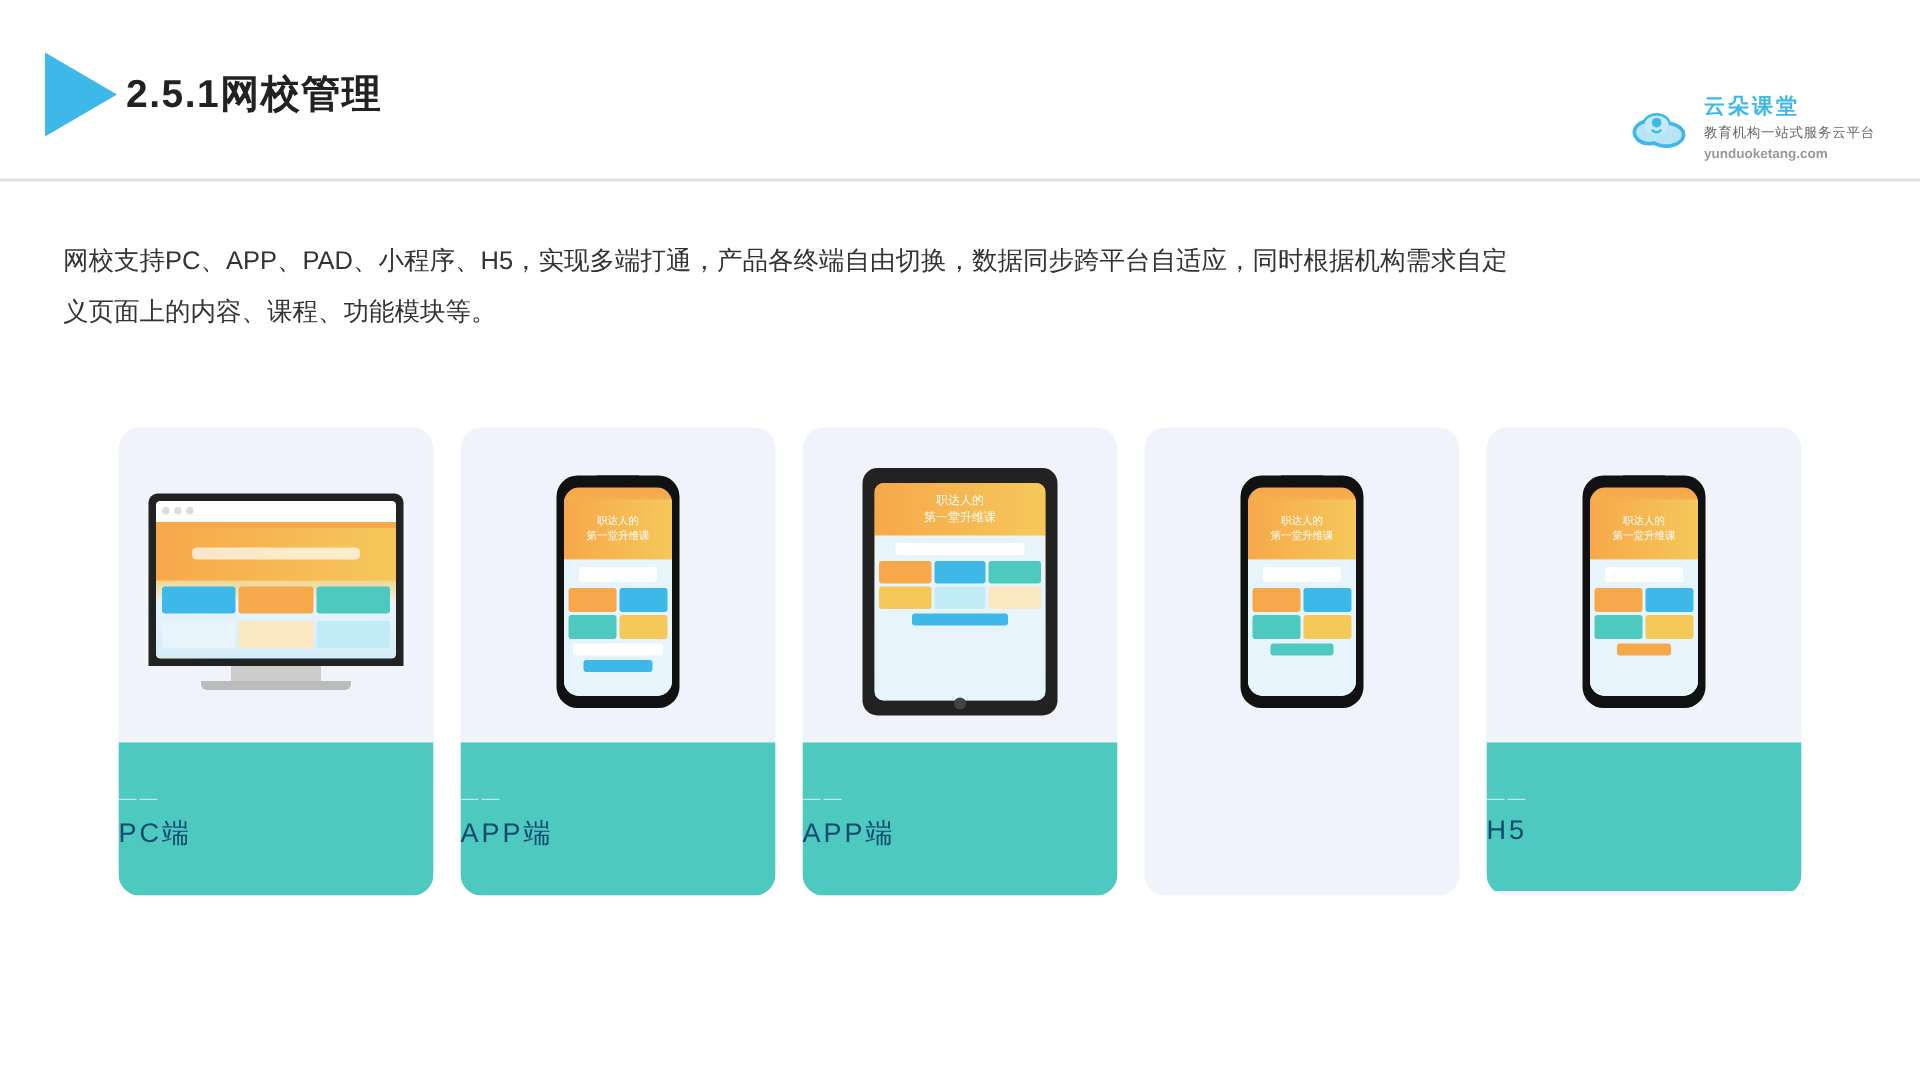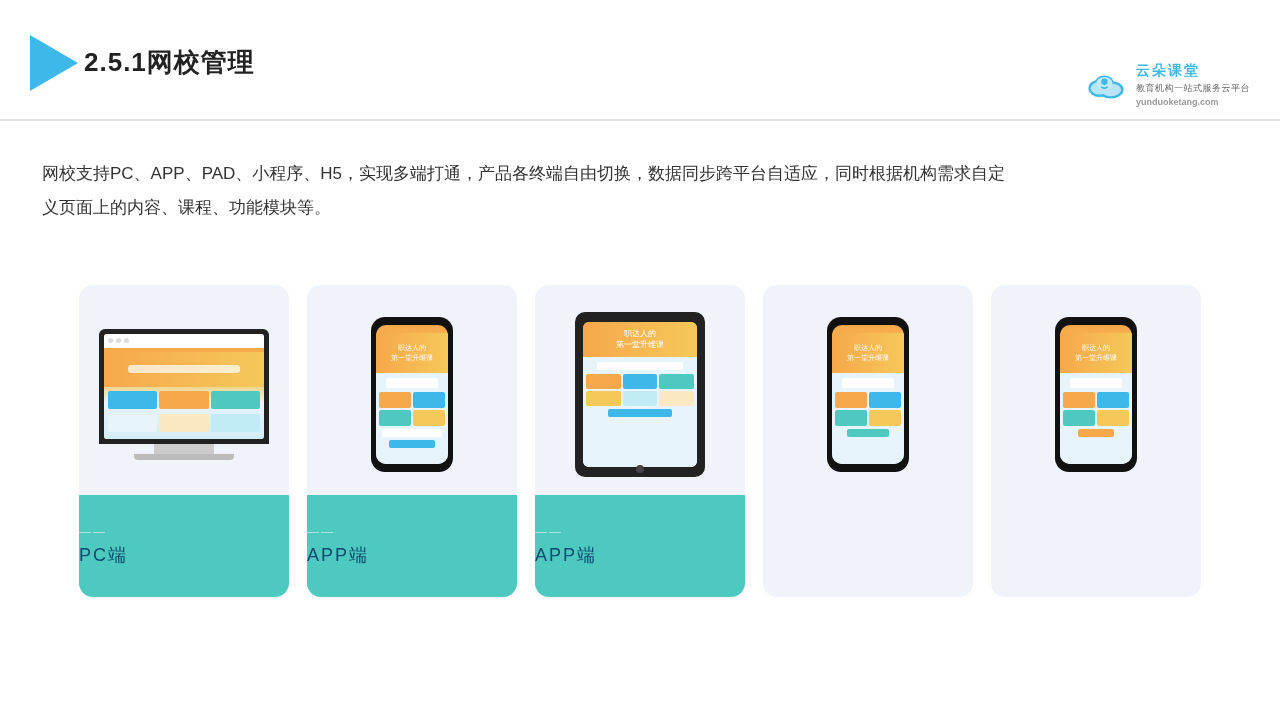--- a/index.html
+++ b/index.html
@@ -452,15 +452,16 @@
                 <div style="background:#3db8e8;border-radius:2px;height:16px;"></div>
                 <div style="background:#4dc9c0;border-radius:2px;height:16px;"></div>
                 <div style="background:#f5c85a;border-radius:2px;height:16px;"></div>
               </div>
               <div style="background:#f7a84a;border-radius:2px;height:8px;width:55%;margin:3px auto;"></div>
             </div>
           </div>
         </div>
       </div>
     </div>
+    <div class="card-label">H5</div>
   </div>
 
 </div>
 
 </body></html>

